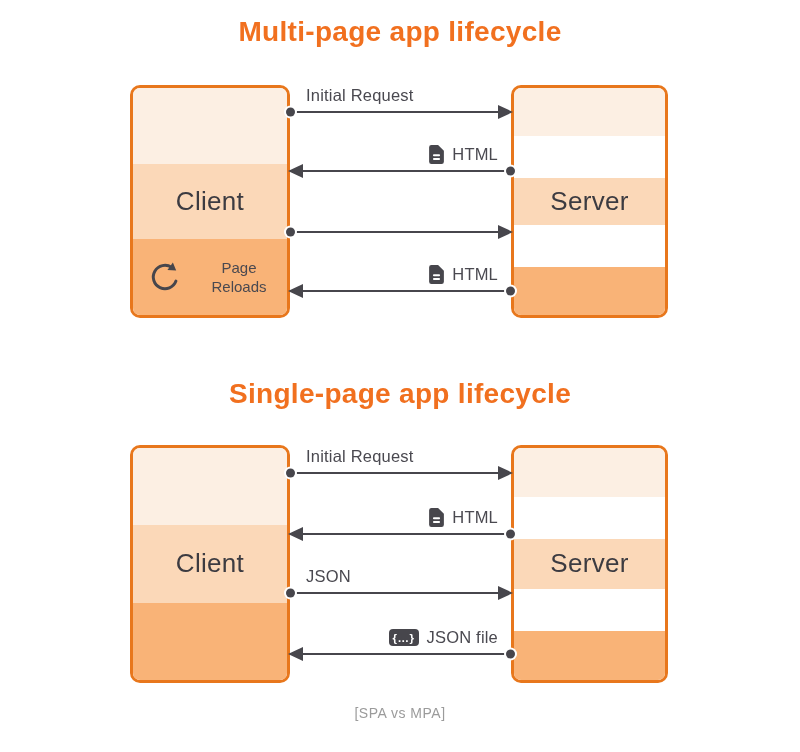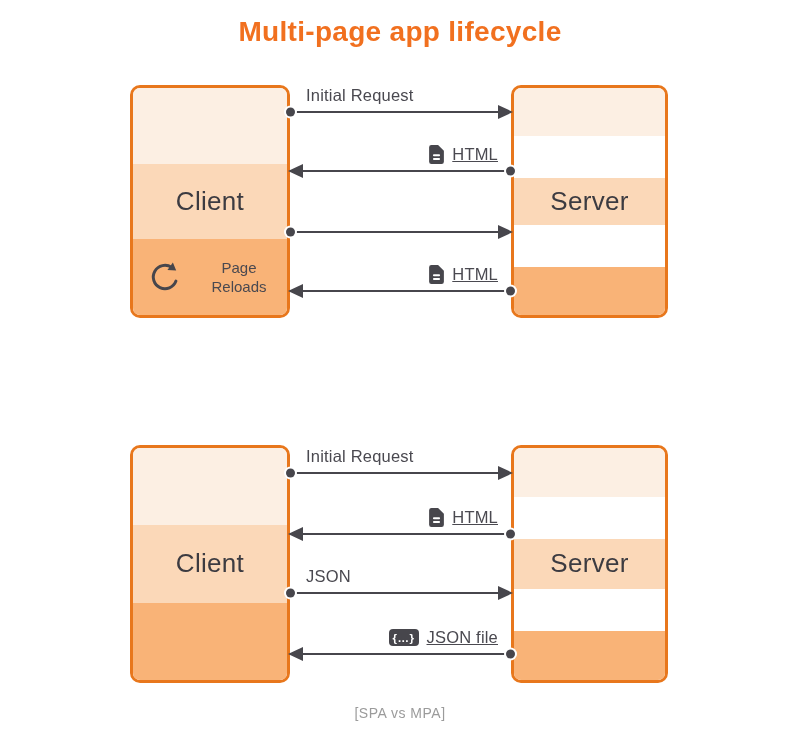--- a/index.html
+++ b/index.html
@@ -102,21 +102,21 @@
     bottom: 7px;
     display: flex;
     align-items: center;
     gap: 8px;
     white-space: nowrap;
     font-size: 16.5px;
     color: var(--label-text, #4A4950);
     letter-spacing: 0.2px;
   }
   .lbl-left  { left: 16px; }
-  .lbl-right { right: 13px; text-decoration: underline; }
+  .lbl-right { right: 13px; }
 
   .doc-icon { display: inline-flex; }
   .json-badge {
     display: inline-flex;
     align-items: center;
     justify-content: center;
     height: 17px;
     padding: 0 4px;
     border-radius: 4px;
     background: var(--arrow, #47464C);
@@ -222,20 +222,21 @@
         </div>
         <div class="shaft">
           <i class="head head-left"></i>
           <i class="dot dot-right"></i>
         </div>
       </div>
 
     </div>
   </section>
 
+  <div class="title title-2">Single-page app lifecycle</div>
 
   <section class="diagram diagram-2">
 
     <div class="node node-client">
       <div class="band band-top"></div>
       <div class="band band-mid">
         <span class="node-label">Client</span>
       </div>
       <div class="band band-bottom"></div>
     </div>

